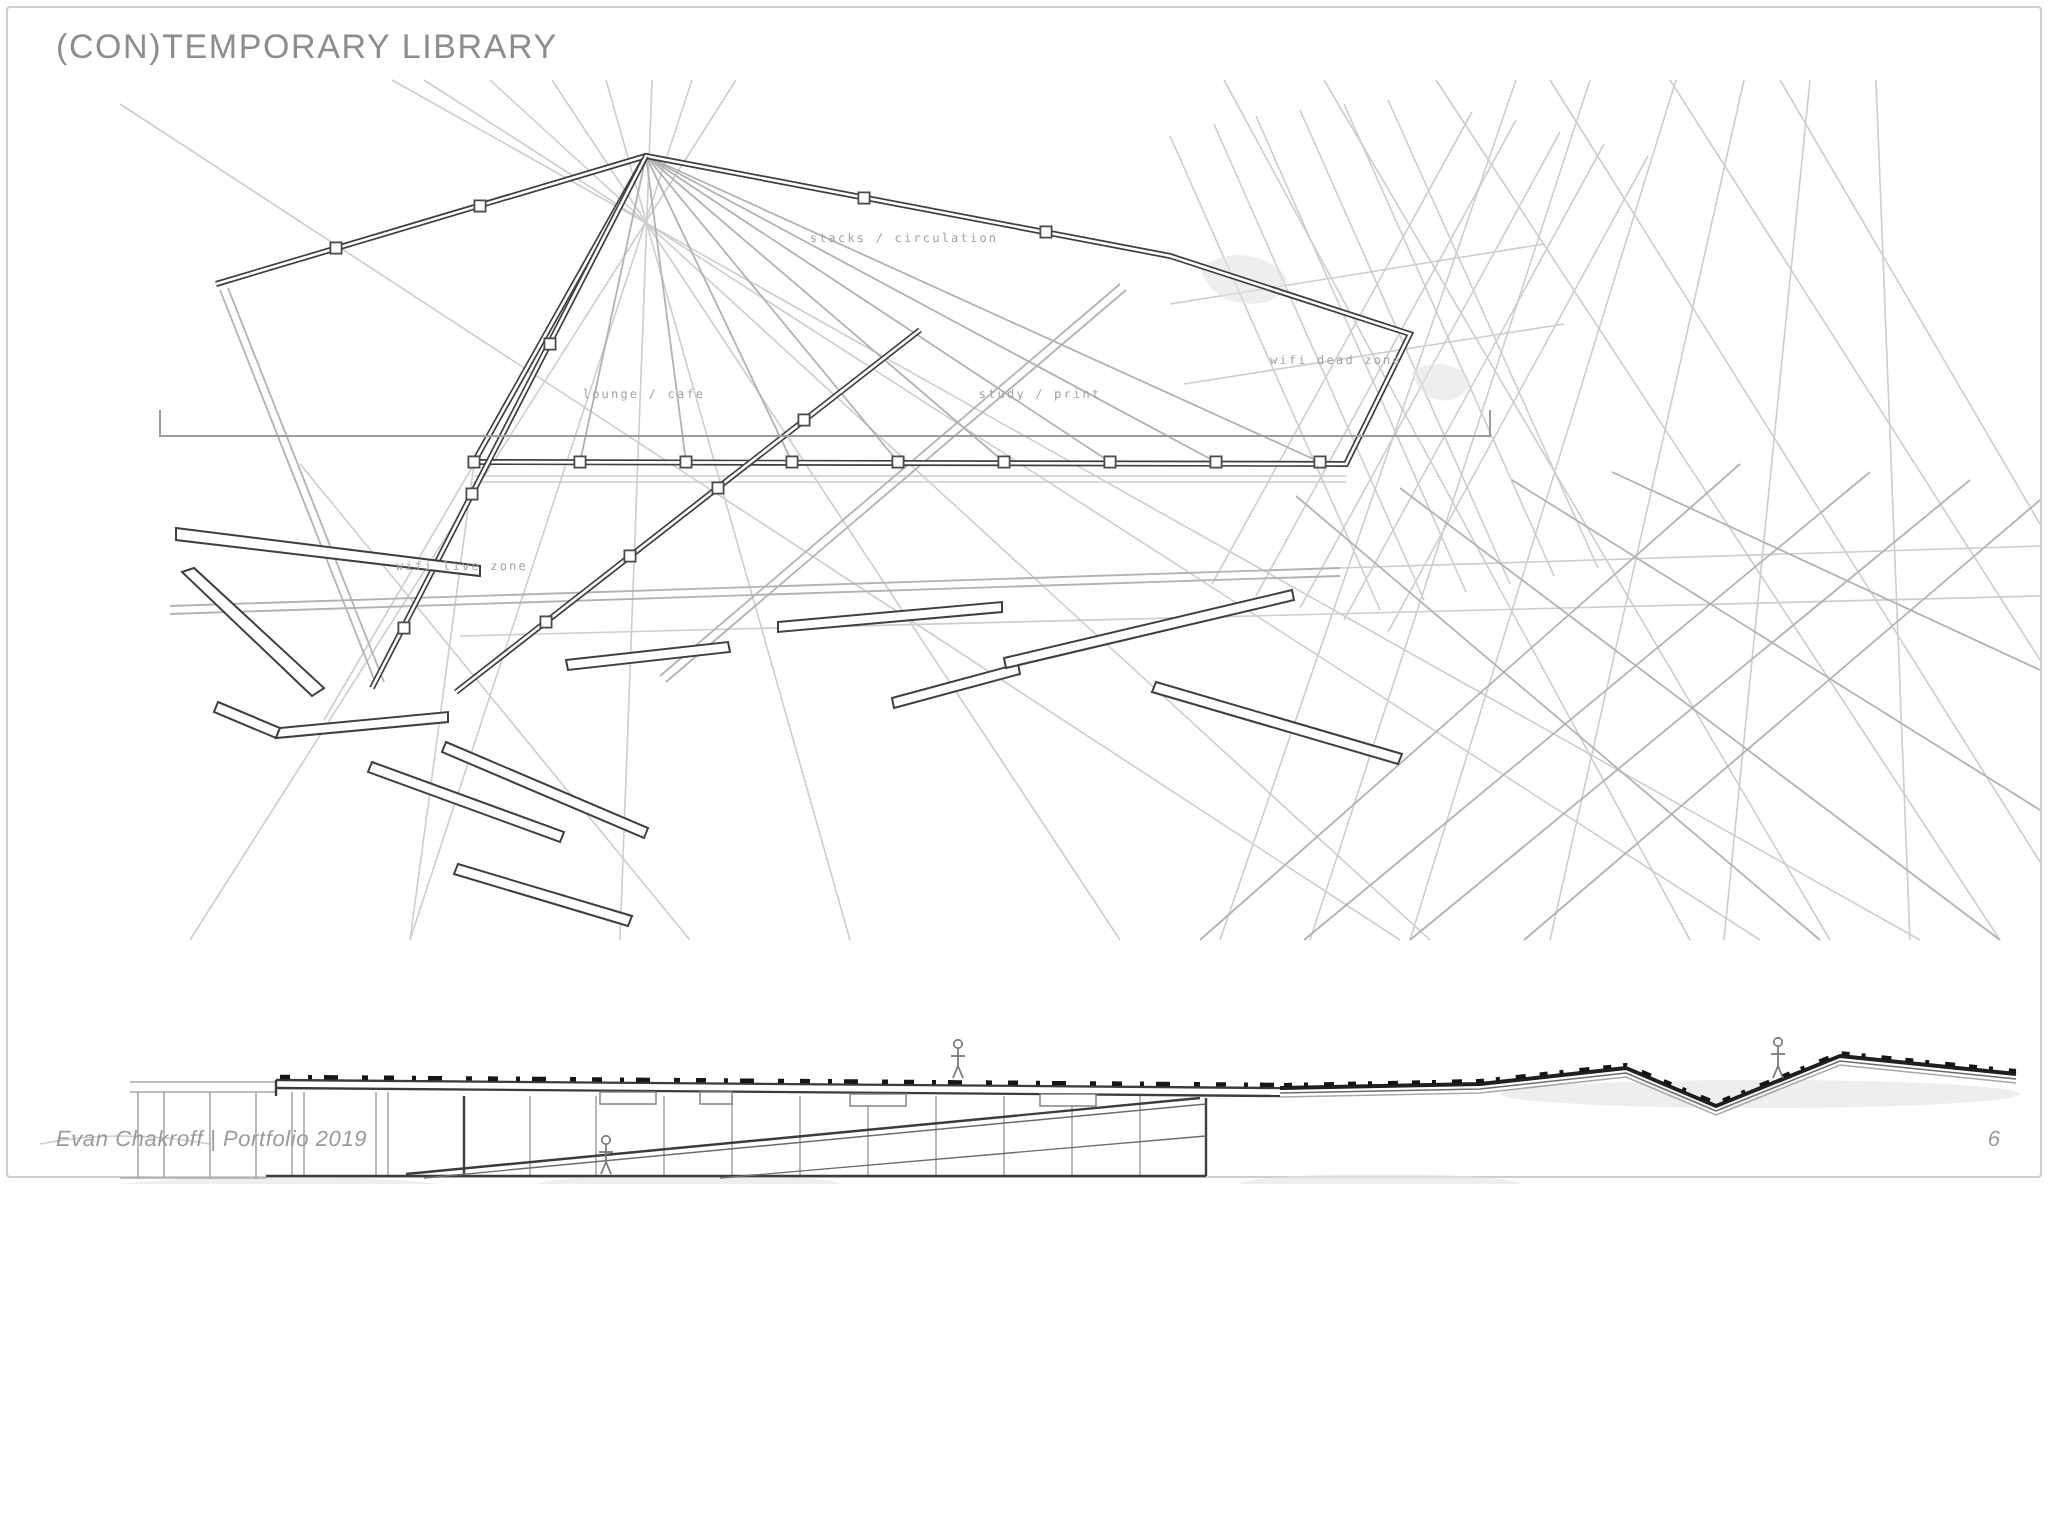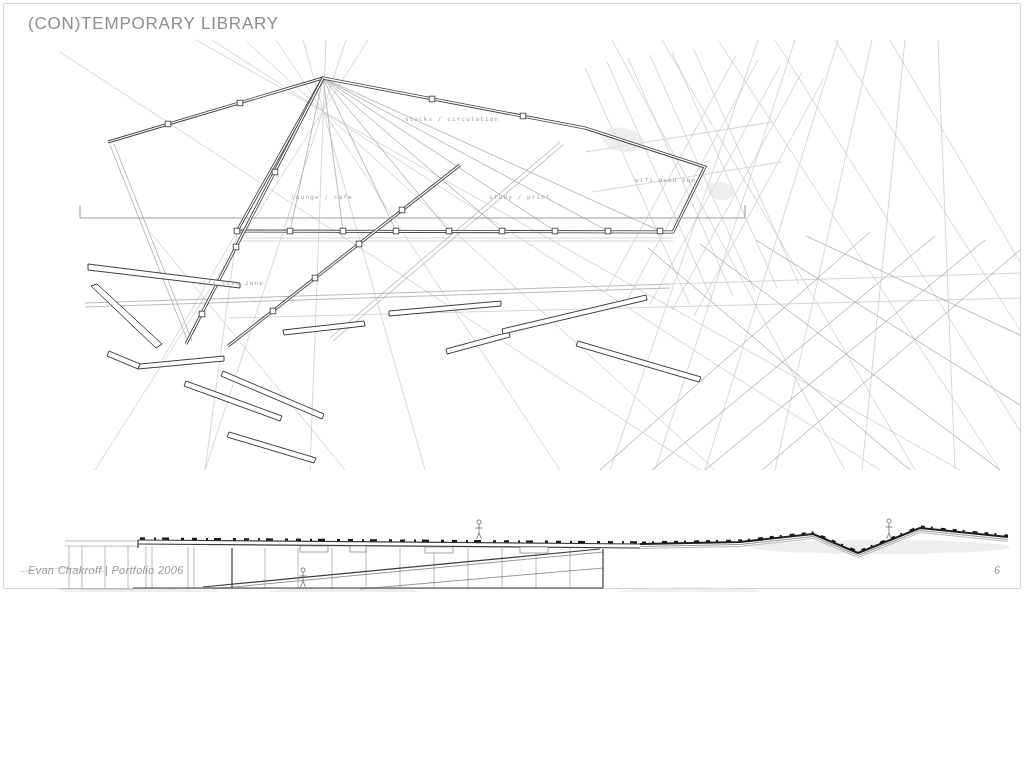--- a/index.html
+++ b/index.html
@@ -315,15 +315,15 @@
       <g class="fig">
         <circle cx="887" cy="640" r="2.1"></circle>
         <line x1="887" y1="642" x2="887" y2="650"></line>
         <line x1="887" y1="650" x2="884.5" y2="655"></line>
         <line x1="887" y1="650" x2="889.5" y2="655"></line>
         <line x1="883.5" y1="645" x2="890.5" y2="645"></line>
       </g>
     </g>
   </svg>
 
-  <div class="footer">Evan Chakroff | Portfolio 2006</div>
+  <div class="footer">Evan Chakroff | Portfolio 2019</div>
   <div class="pagenum">6</div>
 </div>
 
 </body></html>

